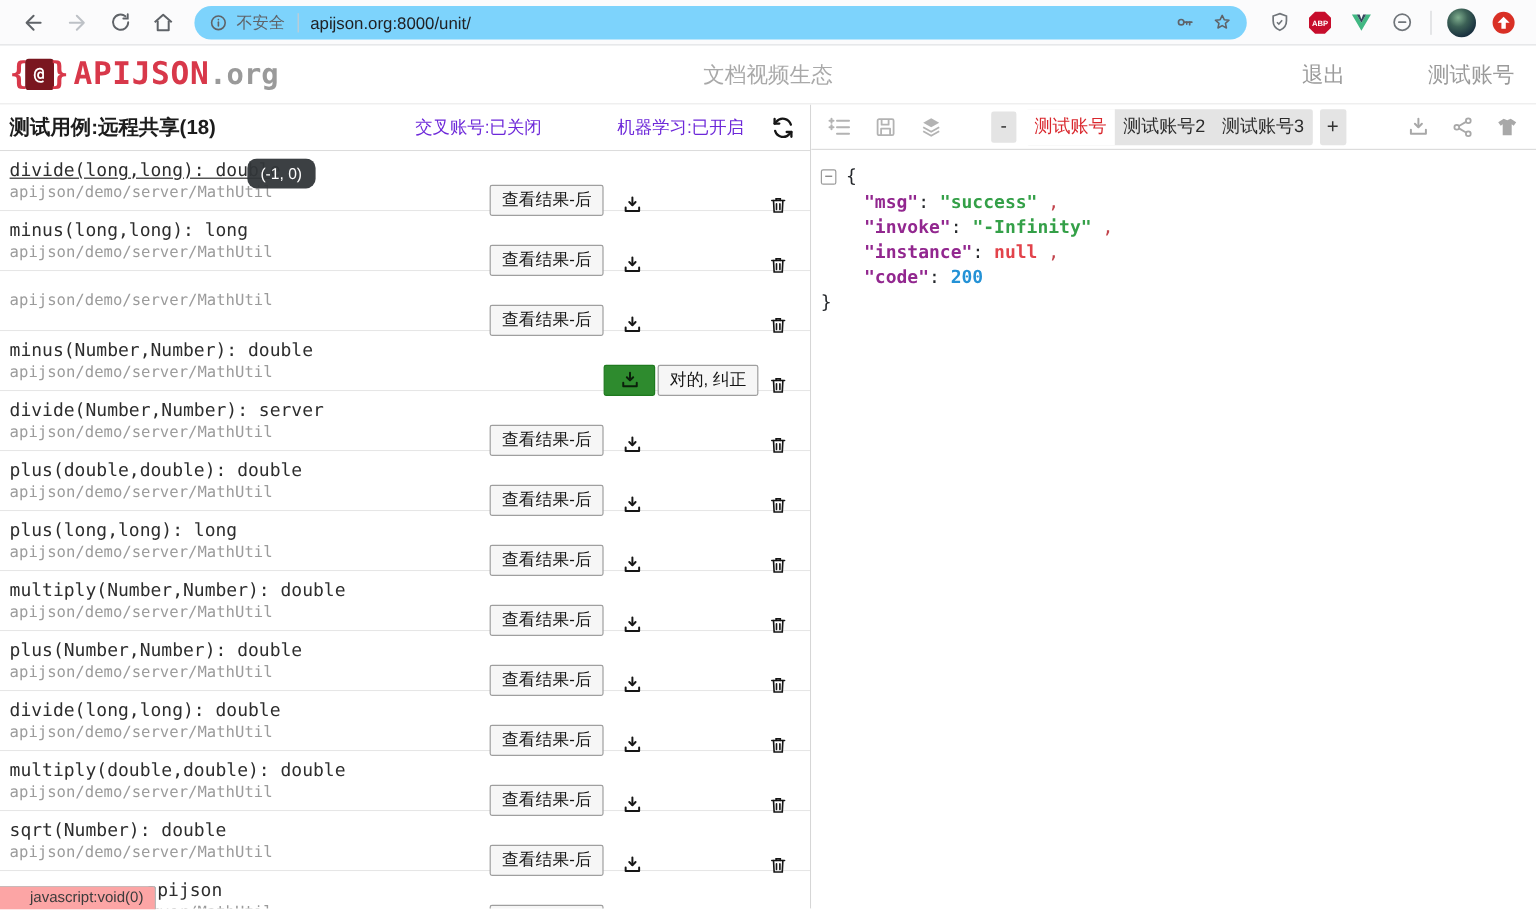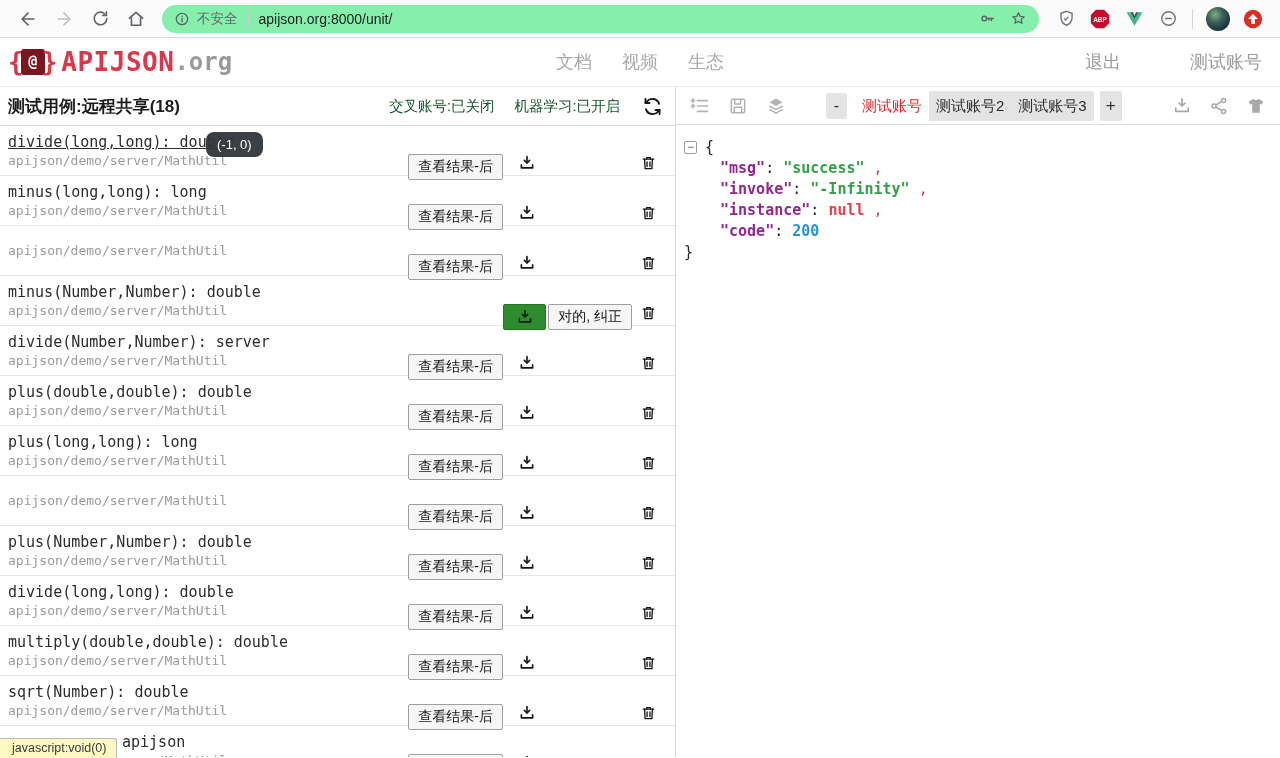--- a/index.html
+++ b/index.html
@@ -5,21 +5,21 @@
   * { margin:0; padding:0; box-sizing:border-box; }
   html,body { width:1280px; height:758px; overflow:hidden; background:#fff;
     font-family:"Liberation Sans", sans-serif; }
 
   
   .chrome { height:38px; background:#fbfbfc; border-bottom:1px solid #d9dbde;
     display:flex; align-items:center; padding:0 10px; }
   .chrome .nav-ic { width:24px; height:24px; display:flex; align-items:center; justify-content:center;
     color:#5f6368; margin:0 6px; flex:none; }
   .chrome .nav-ic.disabled { color:#bdc1c6; }
-  .omnibox { flex:1; height:28px; background:#86efac; border-radius:14px; margin:0 10px 0 8px;
+  .omnibox { flex:1; height:28px; background:#7dd3fc; border-radius:14px; margin:0 10px 0 8px;
     display:flex; align-items:center; padding:0 12px; min-width:0; }
   .omnibox .sec-ic { color:#5f6368; margin-right:7px; display:flex; }
   .omnibox .sec-label { font-size:13.5px; color:#5f6368; margin-right:10px; white-space:nowrap; }
   .omnibox .vsep { width:1px; height:16px; background:#c8cbcf; margin-right:10px; }
   .omnibox .url { font-size:14px; color:#202124; white-space:nowrap; }
   .omnibox .grow { flex:1; }
   .omnibox .right-ic { color:#5f6368; margin-left:14px; display:flex; }
   .ext-ic { width:24px; height:24px; margin:0 5px; display:flex; align-items:center; justify-content:center; color:#70757a; flex:none; }
   .chrome .chrome-sep { width:1px; height:20px; background:#d4d6d9; margin:0 7px; flex:none; }
   .avatar { width:24px; height:24px; border-radius:50%; margin:0 6px; flex:none;
@@ -30,45 +30,45 @@
     display:flex; align-items:center; padding:0 14px 0 8px; position:relative; }
   .logo { display:flex; align-items:center; cursor:pointer; }
   .logo-badge { display:flex; align-items:center; height:30px; }
   .logo-brace { color:var(--brand-red,#d8384a); font:800 26px "DejaVu Sans Mono", monospace; line-height:26px; }
   .logo-box { width:24px; height:26px; background:#7a161f; border-radius:3px; margin:0 -3px;
     display:flex; align-items:center; justify-content:center; }
   .logo-box span { color:#fff; font:bold 15px "DejaVu Sans Mono", monospace; }
   .logo-text { margin-left:4px; font:800 26px "DejaVu Sans Mono", monospace; letter-spacing:0.5px;
     color:var(--brand-red,#d8384a); }
   .logo-suffix { font:800 24px "DejaVu Sans Mono", monospace; color:#9a9a9a; }
-  .site-nav { position:absolute; left:50%; transform:translateX(-50%); display:flex; gap:30px; }
+  .site-nav { position:absolute; left:50%; transform:translateX(-50%); display:flex; }
   .nav-link { font-size:18px; color:#a9a9a9; text-decoration:none; cursor:pointer; white-space:nowrap; }
   .header-right { margin-left:auto; display:flex; align-items:center; gap:32px; padding-right:4px; }
   .header-right a { font-size:18px; color:#9b9b9b; text-decoration:none; cursor:pointer; white-space:nowrap;margin-left:37px; }
 
   
   .main { display:flex; height:670px; }
   .left-panel { width:676px; flex:none; border-right:1px solid #d6d6d6; overflow:hidden; }
   .right-panel { flex:1; overflow:hidden; background:#fff; }
 
   
   .panel-head { height:39px; border-bottom:1px solid #dcdcdc; display:flex; align-items:center; padding:0 12px 0 8px;justify-content:flex-end; }
   .panel-title { font-size:17px; font-weight:600; color:#1c1c1c; white-space:nowrap; }
   .panel-status { margin-left:auto; display:flex; align-items:center; gap:20px; }
-  .status-text { font-size:14.5px; color:#14532d; white-space:nowrap; cursor:pointer; }
+  .status-text { font-size:14.5px; color:#6d28d9; white-space:nowrap; cursor:pointer;margin-left:43px; }
   .refresh-ic { color:#161616; display:flex; margin-left:2px; cursor:pointer; }
 
   
   .row { height:50px; border-bottom:1px solid #e6e6e6; display:flex; align-items:center; padding-left:8px; background:#fff; }
   .row-text { display:flex; flex-direction:column; gap:2px; min-width:0; }
   .row-title { font:15px "DejaVu Sans Mono", monospace; color:#2d2d2d; white-space:nowrap; cursor:pointer; }
   .row.hover .row-title { text-decoration:underline; }
   .row.partial .row-title { margin-left:114px; }
   .row-sub { font:13px "DejaVu Sans Mono", monospace; color:#9b9b9b; white-space:nowrap; }
-  .actions { margin-left:auto; display:flex; align-items:flex-start; padding-right:18px; flex:none;margin-top:32px; }
+  .actions { margin-left:auto; display:flex; align-items:flex-end; padding-right:18px; flex:none;margin-top:32px; }
   .btn { font-family:"Liberation Sans", sans-serif; font-size:14px; color:#141414; background:#f6f6f6;
     border:1px solid #9f9f9f; border-radius:2px; height:26px; padding:0 9px; white-space:nowrap; cursor:pointer; }
   .btn-green { width:43px; height:26px; background:var(--confirm-green,#2e8b2e); border:1px solid #1f7a1f;
     border-radius:2px; display:flex; align-items:center; justify-content:center; color:#0b200b;
     margin:0 2px; cursor:pointer; padding:0; }
   .act-ic { display:flex; color:#161616; cursor:pointer; }
   .dl-ic { margin-left:15px; }
   .sp { width:104px; flex:none; }
   .sp-sm { width:8px; flex:none; }
 
@@ -95,23 +95,23 @@
   .tok-key { color:var(--json-key,#92278f); font-weight:bold; }
   .tok-string { color:var(--json-string,#34a048); font-weight:bold; }
   .tok-null { color:var(--json-null,#e2434b); font-weight:bold; }
   .tok-number { color:var(--json-number,#2492d6); font-weight:bold; }
   .tok-comma { color:var(--json-comma,#c2434b); }
   .tok-brace, .tok-plain { color:#24272b; }
 
   
   .hover-tooltip { position:fixed; left:206px; top:132px; background:rgba(50,54,57,0.95); color:#fff;
     font-size:13px; padding:5px 11px; border-radius:8px; white-space:nowrap; z-index:40; }
-  .status-bubble { position:fixed; left:0; bottom:0; background:#fef9c3; border:1px solid #b9b9b9;
+  .status-bubble { position:fixed; left:0; bottom:0; background:#fca5a5; border:1px solid #b9b9b9;
     border-left:none; border-bottom:none; border-top-right-radius:3px; font-size:12.5px; color:#3c3c3c;
-    padding:2px 10px 3px 12px; z-index:50; white-space:nowrap; }
+    padding:2px 10px 3px 25px; z-index:50; white-space:nowrap; }
 
   svg { display:block; }
 </style>
 </head>
 <body>
 
 <div class="chrome">
   <span class="nav-ic">
     <svg width="20" height="20" viewBox="0 0 24 24" fill="none" stroke="currentColor" stroke-width="2" stroke-linecap="round" stroke-linejoin="round">
         <path d="M19 12H6"></path>
@@ -416,20 +416,21 @@
                 <path d="M9.5 6.5V4.5h5v2"></path>
                 <path d="M6.5 6.5l.7 13.5h9.6l.7-13.5"></path>
                 <path d="M10 10.5v6.5"></path>
                 <path d="M14 10.5v6.5"></path>
               </svg>
             </span>
           </div>
         </div>
         <div class="row normal">
           <div class="row-text">
+            <div class="row-title">multiply(Number,Number): double</div>
             <div class="row-sub">apijson/demo/server/MathUtil</div>
           </div>
           <div class="actions">
             <button class="btn">查看结果-后</button>
             <span class="act-ic dl-ic">
               <svg width="18" height="18" viewBox="0 0 24 24" fill="none" stroke="currentColor" stroke-width="2.2" stroke-linecap="round" stroke-linejoin="round">
                 <path d="M12 3.5v8"></path>
                 <path d="M8.5 8.5L12 12l3.5-3.5"></path>
                 <path d="M4.5 14.5v4h15v-4"></path>
               </svg>

